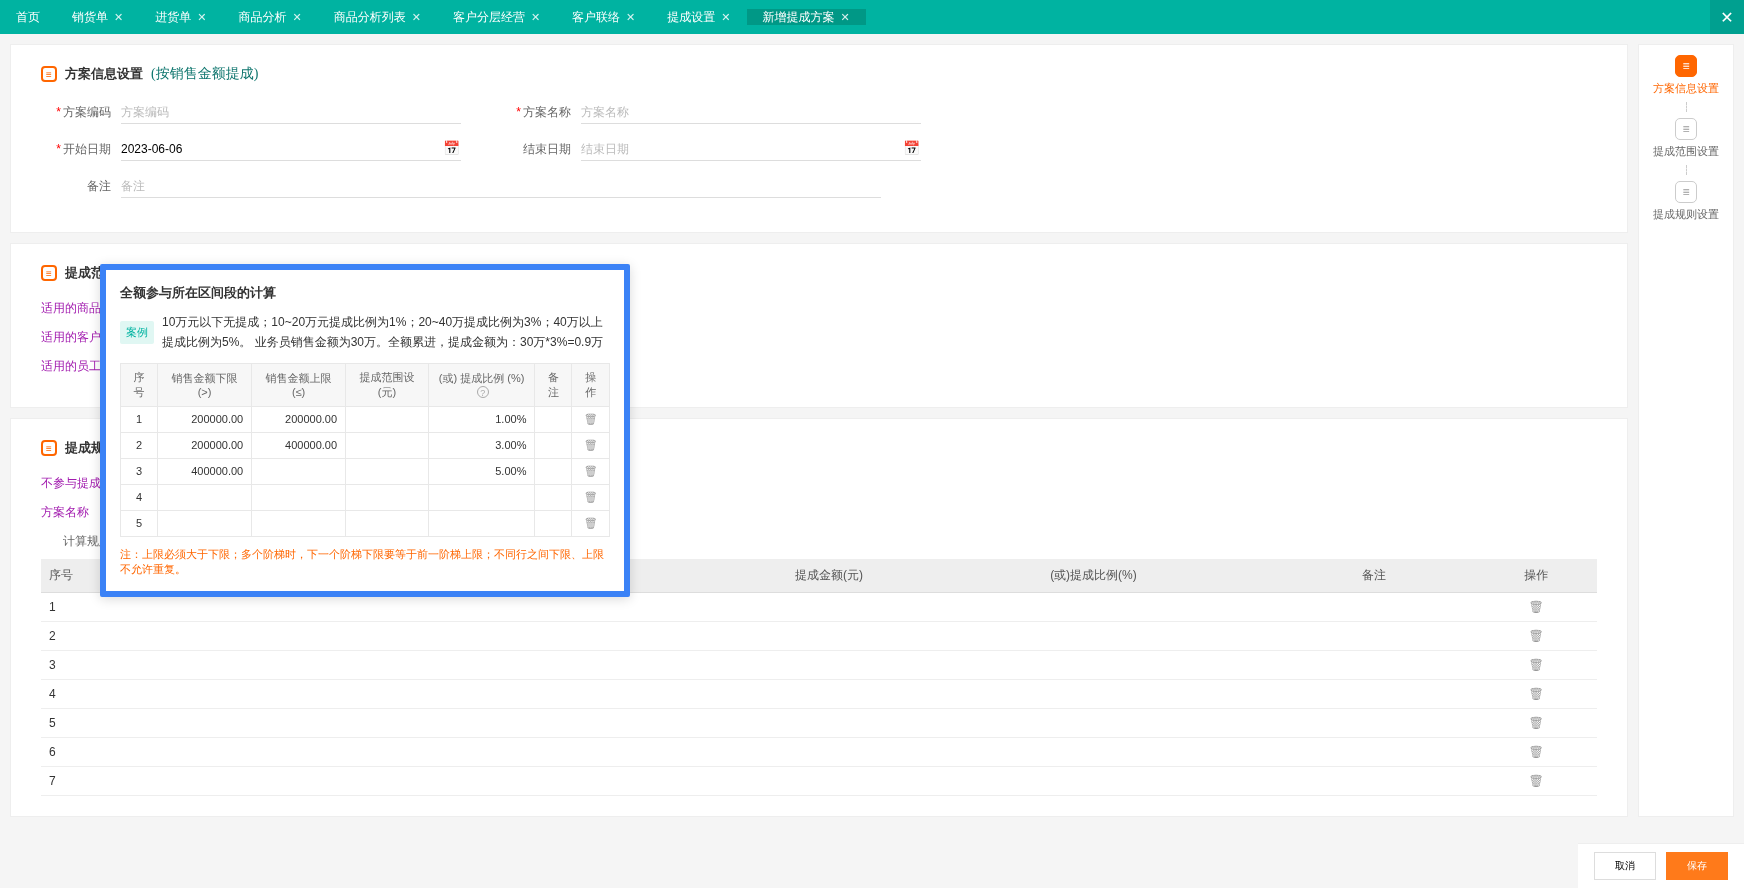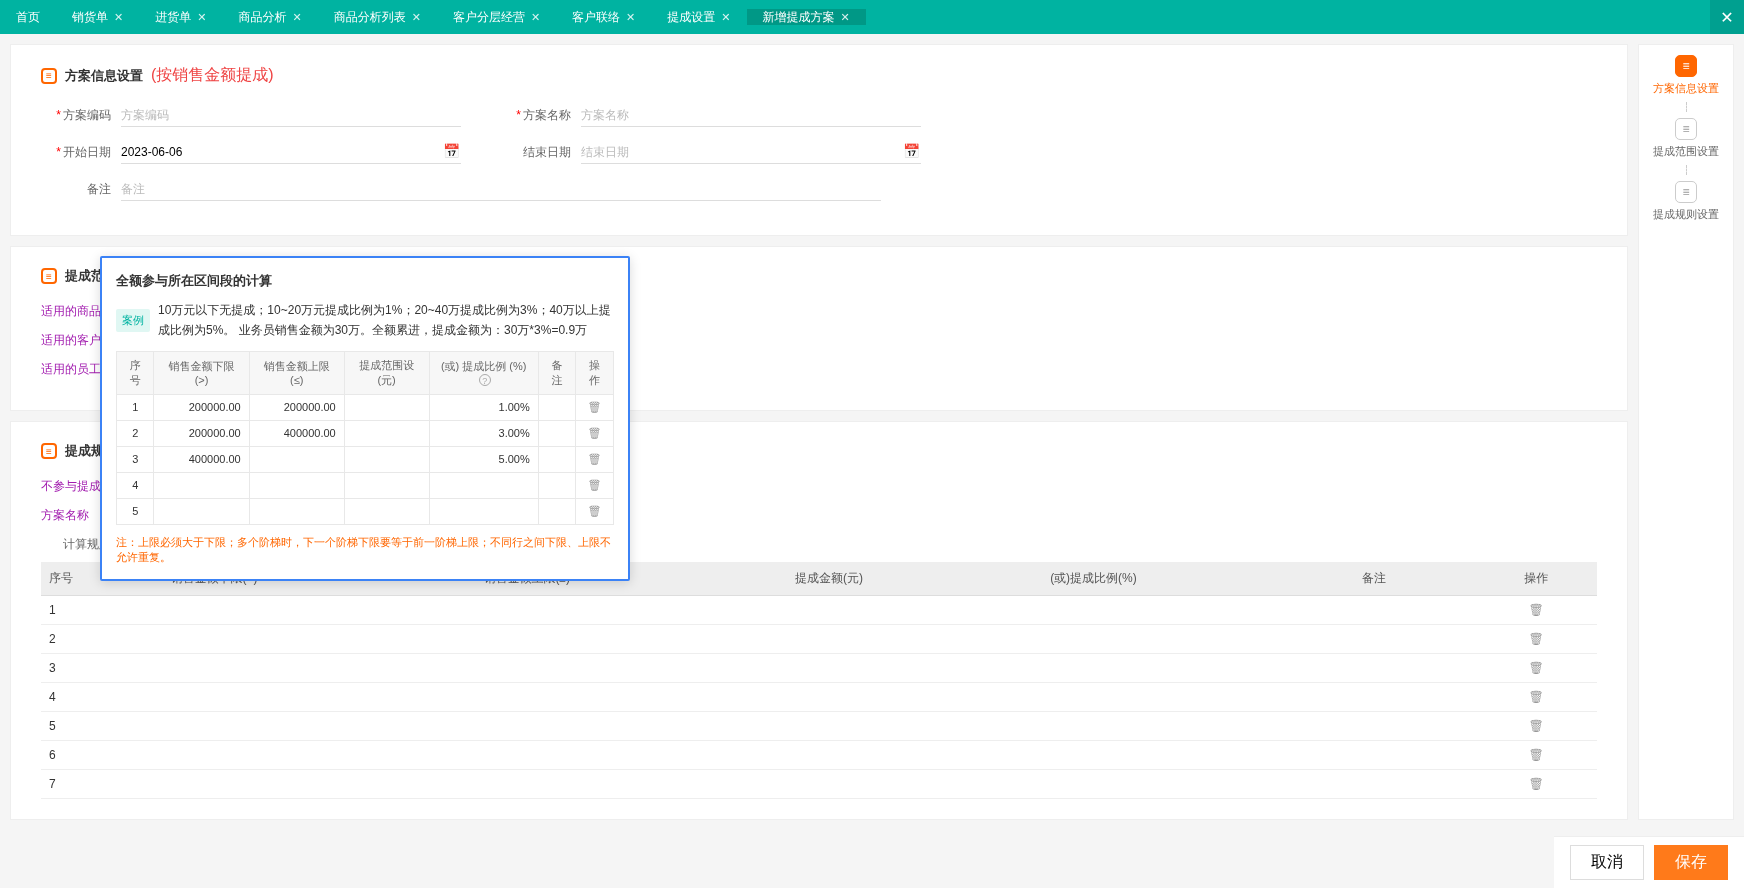--- a/index.html
+++ b/index.html
@@ -12,35 +12,35 @@
 .tab.active { background: #009886; }
 .tab-bar-close { position: absolute; right: 0; top: 0; width: 34px; height: 34px; display: flex; align-items: center; justify-content: center; color: #fff; font-size: 16px; background: rgba(0,0,0,.1); }
 
 .workspace { display: flex; gap: 10px; padding: 10px; }
 .main-col { flex: 1; display: flex; flex-direction: column; gap: 10px; min-width: 0; }
 .side-col { width: 96px; background: #fff; border: 1px solid #eee; padding: 10px 0; display: flex; flex-direction: column; align-items: center; gap: 6px; }
 
 .panel { background: #fff; border: 1px solid #eee; padding: 20px 30px; }
 .panel-title-row { display: flex; align-items: center; gap: 8px; margin-bottom: 18px; }
 .panel-title { font-weight: bold; font-size: 13px; }
-.panel-sub { color: #ef4444; font-size: 16px; }
+.panel-sub { color: #0f766e; font-size: 14px; font-family: Liberation Serif, serif; }
 .title-icon { width: 16px; height: 16px; border: 2px solid #f60; border-radius: 4px; display: inline-flex; align-items: center; justify-content: center; color: #f60; font-size: 10px; }
 
 .form-row { display: flex; gap: 40px; margin-bottom: 14px; }
 .field { display: flex; align-items: center; gap: 10px; justify-content: space-between; }
 .field-label { width: 70px; text-align: right; color: #666; }
 .req { color: #f00; margin-right: 2px; }
 .text-input { border: none; border-bottom: 1px solid #ddd; padding: 4px 0; width: 340px; font-size: 12px; outline: none; background: transparent; }
 .text-input::placeholder { color: #bbb; }
 .date-wrap { position: relative; width: 340px; }
 .date-wrap input { width: 100%; }
 .cal-icon { position: absolute; right: 0; top: 2px; color: #f60; font-size: 14px; }
 
 
-.popover { position: absolute; left: 100px; top: 256px; width: 530px; background: #fff; border: 2px solid #3b82f6; box-shadow: 0 2px 12px rgba(0,0,0,.15); padding: 14px; z-index: 50; border-radius: 2px; }
+.popover { position: absolute; left: 100px; top: 264px; width: 530px; background: #fff; border: 6px solid #3b82f6; box-shadow: 0 2px 12px rgba(0,0,0,.15); padding: 14px; z-index: 50; border-radius: 2px; }
 .pop-title { font-weight: bold; margin-bottom: 10px; font-size: 13px; }
 .pop-case-row { display: flex; align-items: center; gap: 8px; line-height: 1.7; margin-bottom: 10px; }
 .case-tag { background: #e0f7f3; color: #00b3a1; padding: 2px 6px; border-radius: 2px; font-size: 11px; flex-shrink: 0; }
 .pop-note { color: #f60; font-size: 11px; margin-top: 10px; }
 .help-icon { display:inline-block; width:12px; height:12px; border:1px solid #aaa; border-radius:50%; text-align:center; line-height:12px; font-size:9px; color:#aaa; margin-left:2px;}
 
 
 .mini-table { width: 100%; border-collapse: collapse; }
 .mini-table th, .mini-table td { border: 1px solid #e8e8e8; padding: 6px 8px; text-align: center; font-size: 11px; }
 .mini-table th { background: #f7f7f7; color: #666; font-weight: normal; }
@@ -63,21 +63,21 @@
 
 
 .step { display: flex; flex-direction: column; align-items: center; gap: 4px; font-size: 11px; color: #666; }
 .step.active { color: #f60; }
 .step-icon { width: 22px; height: 22px; border: 1px solid #ccc; border-radius: 5px; display: flex; align-items: center; justify-content: center; font-size: 12px; color: #999; }
 .step.active .step-icon { border-color: #f60; background: #f60; color: #fff; }
 .step-dash { width: 1px; height: 10px; border-left: 1px dashed #ccc; }
 
 
 .footer { position: fixed; bottom: 0; right: 0; background: #fff; border-top: 1px solid #eee; padding: 8px 16px; display: flex; gap: 10px; }
-.btn { padding: 6px 20px; border: 1px solid #ddd; background: #fff; cursor: pointer; font-size: 16px; }
+.btn { padding: 6px 20px; border: 1px solid #ddd; background: #fff; cursor: pointer; font-size: 10px; }
 .btn.primary { background: #ff7a1a; border-color: #ff7a1a; color: #fff; }
 
 .scope-row { margin-bottom: 12px; color: #a21caf; }
 </style>
 </head>
 <body>
 
 <div class="tabbar">
 
   <div id="tabs-host" style="display: flex;">

